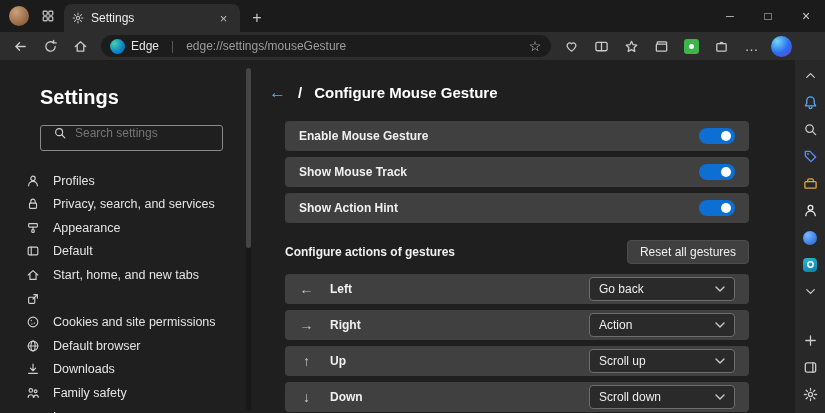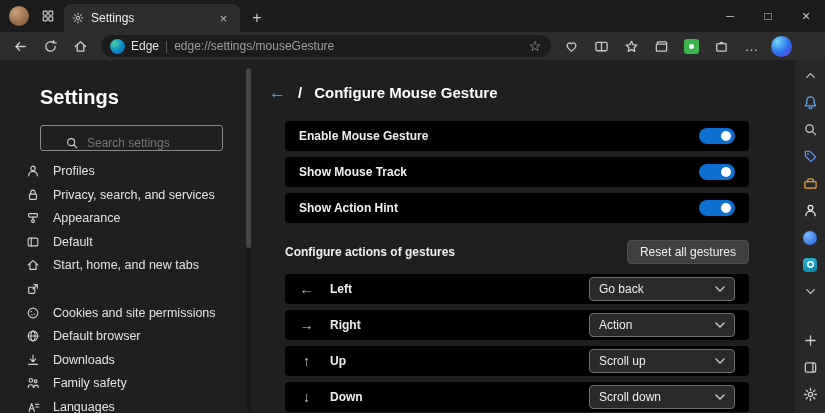--- a/index.html
+++ b/index.html
@@ -17,21 +17,21 @@
   .tab-title{flex:1;font-size:12px;color:#ededed;white-space:nowrap;overflow:hidden}
   .tab-close{width:17px;height:17px;border-radius:4px;display:flex;align-items:center;justify-content:center;color:#bbb;font-size:13px}
   .newtab{width:26px;height:26px;margin:0 4px 1px;display:flex;align-items:center;justify-content:center;color:#c8c8c8;font-size:16px;border-radius:4px}
   .win-controls{position:absolute;right:0;top:0;height:32px;display:flex}
   .win-btn{width:38px;height:32px;display:flex;align-items:center;justify-content:center;color:#ccc}
   .win-btn.min{font-size:11px}.win-btn.max{font-size:12px}.win-btn.cls{font-size:14px}
 
   
   .toolbar{height:28px;flex:0 0 28px;background:#2d2d2d;display:flex;align-items:center;padding:0 7px;gap:3px}
   .tool-btn{width:27px;height:24px;display:flex;align-items:center;justify-content:center;border-radius:4px;color:#c8c8c8;font-size:14px}
-  .addressbar{width:450px;height:22px;background:#1c1c1c;border-radius:11px;display:flex;align-items:center;padding:0 4px 0 9px;margin:12px 4px;gap:6px}
+  .addressbar{width:450px;height:22px;background:#1c1c1c;border-radius:11px;display:flex;align-items:center;padding:0 4px 0 9px;margin:12px 4px;gap:12px}
   .edge-badge{display:flex;align-items:center;gap:6px}
   .edge-logo{width:15px;height:15px;border-radius:50%;
     background:radial-gradient(circle at 30% 30%,#46d3a8,#0c86c8 55%,#0a5fa0)}
   .badge-label{color:#e6e6e6;font-size:12px}
   .addr-sep{color:#5a5a5a;font-size:12px}
   .addr-url{flex:1;color:#9d9d9d;font-size:12px;white-space:nowrap;overflow:hidden}
   .addr-star{width:24px;height:20px;display:flex;align-items:center;justify-content:center;color:#c8c8c8;font-size:14px}
   .ext-green{width:15px;height:15px;border-radius:3px;background:#3cb54a;display:flex;align-items:center;justify-content:center}
   .ext-green i{width:5px;height:5px;border-radius:50%;background:#fff}
   .copilot{width:21px;height:21px;border-radius:50%;margin-left:3px;
@@ -41,35 +41,35 @@
   .ic{width:15px;height:15px;stroke:#c9c9c9;fill:none;stroke-width:1.4;stroke-linecap:round;stroke-linejoin:round;display:block}
   .ic-s{width:14px;height:14px;stroke:#cfcfcf;fill:none;stroke-width:1.3;stroke-linecap:round;stroke-linejoin:round;display:block}
   .ic-xs{width:12px;height:12px;stroke:#b9b9b9;fill:none;stroke-width:1.4;stroke-linecap:round;display:block}
 
   
   .content{flex:1;display:flex;min-height:0}
 
   
   .sidebar{width:252px;flex:0 0 252px;padding-top:14px;position:relative}
   .sb-title{font-size:20px;font-weight:bold;margin:12px 0 16px 40px;color:#fff}
-  .sb-search{margin-left:40px;width:183px;height:26px;border:1px solid #8a8a8a;border-radius:3px;display:flex;align-items:flex-end;padding:0 24px;gap:8px;background:#1f1f1f}
+  .sb-search{margin-left:40px;width:183px;height:26px;border:1px solid #8a8a8a;border-radius:3px;display:flex;align-items:flex-start;padding:0 12px;gap:8px;background:#1f1f1f}
   .sb-search input{background:transparent;border:0;outline:0;color:#cfcfcf;font-size:12px;width:100%;font-family:inherit}
   .sb-items{margin-top:13px}
-  .sb-item{height:23.6px;display:flex;align-items:flex-start;gap:13px;padding-left:26px;cursor:pointer;white-space:nowrap}
+  .sb-item{height:23.6px;display:flex;align-items:flex-end;gap:13px;padding-left:26px;cursor:pointer;white-space:nowrap}
   .sb-item .lbl{font-size:12.5px;color:#e4e4e4}
   .sb-scrollbar{position:absolute;right:1px;top:8px;bottom:2px;width:5px;background:#181818;border-radius:3px}
   .sb-scrollbar .thumb{width:5px;height:180px;background:#454545;border-radius:3px}
 
   
   .main{flex:1;padding:20px 46px 0 33px;min-width:0}
   .page-header{display:flex;align-items:center;gap:12px;margin:4px 0 20px;margin-left:-16px}
   .back-btn{color:#62a8f5;font-size:17px;line-height:1}
   .crumb-link{color:#62a8f5;font-size:15px;font-weight:bold}
   .crumb-sep,.page-title{color:#fff;font-size:15px;font-weight:bold}
-  .row-card{height:30px;background:#000000;border-radius:4px;margin-bottom:6px;display:flex;align-items:center;justify-content:space-between;padding:0 14px}
+  .row-card{height:30px;background:#404040;border-radius:4px;margin-bottom:6px;display:flex;align-items:center;justify-content:space-between;padding:0 14px}
   .row-label{font-size:12px;font-weight:bold;color:#f0f0f0}
   .toggle{width:36px;height:16px;border-radius:9px;background:#5a5a5a;position:relative;flex:0 0 36px;cursor:pointer}
   .toggle.on{background:#0d6fd1}
   .toggle .knob{position:absolute;top:3px;right:4px;width:10px;height:10px;border-radius:50%;background:#fff}
   .section-row{display:flex;align-items:center;justify-content:space-between;margin:17px 0 10px}
   .section-title{font-size:12px;font-weight:bold;color:#f0f0f0}
   .reset-btn{background:#3f3f3f;border:1px solid#4c4c4c;color:#f0f0f0;font-size:12px;padding:4px 12px;border-radius:4px;font-family:inherit;cursor:pointer}
   .gesture-left{display:flex;align-items:center;gap:16px}
   .gesture-arrow{color:#c8c8c8;font-size:14px;width:15px;text-align:center}
   .select{width:146px;height:24px;background:#2a2a2a;border:1px solid #6d6d6d;border-radius:4px;display:flex;align-items:center;justify-content:space-between;padding:0 9px;font-size:12px;color:#ededed;cursor:pointer}

